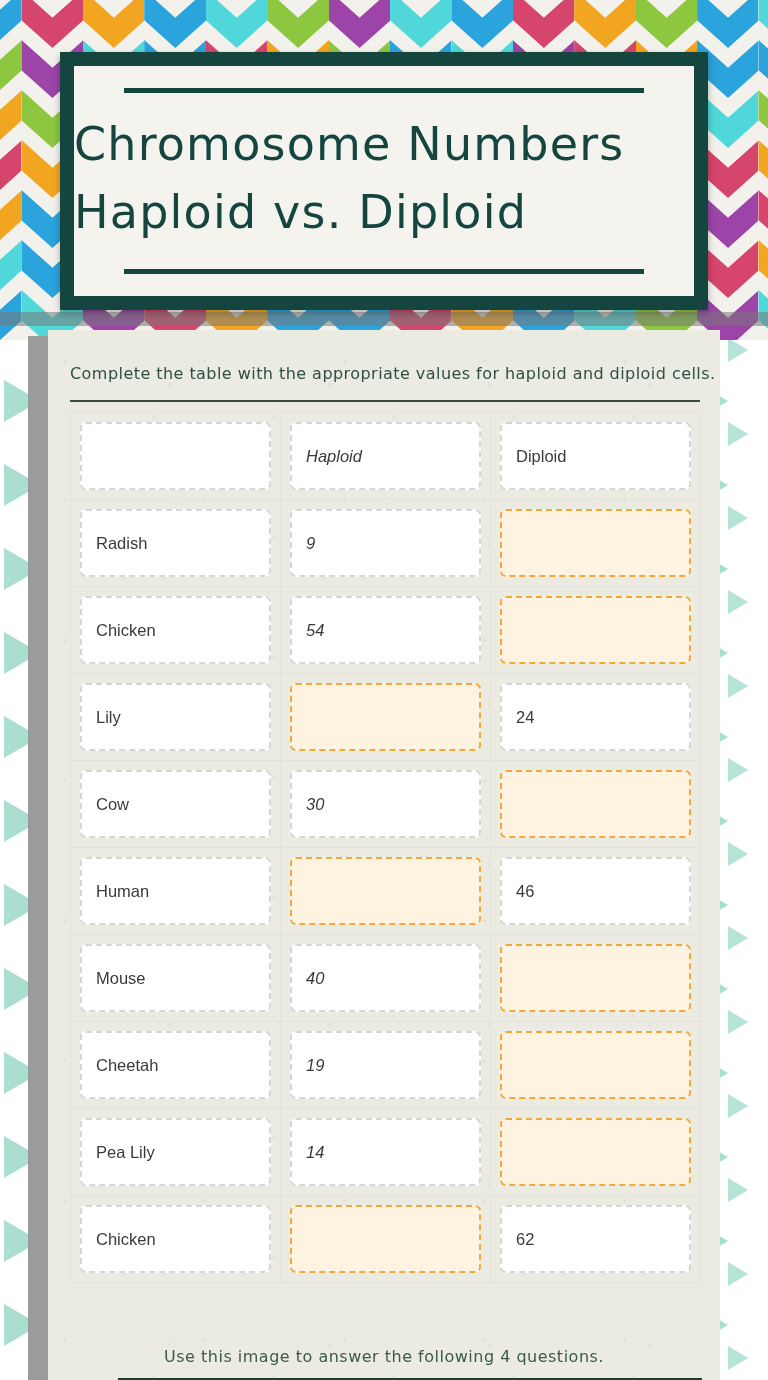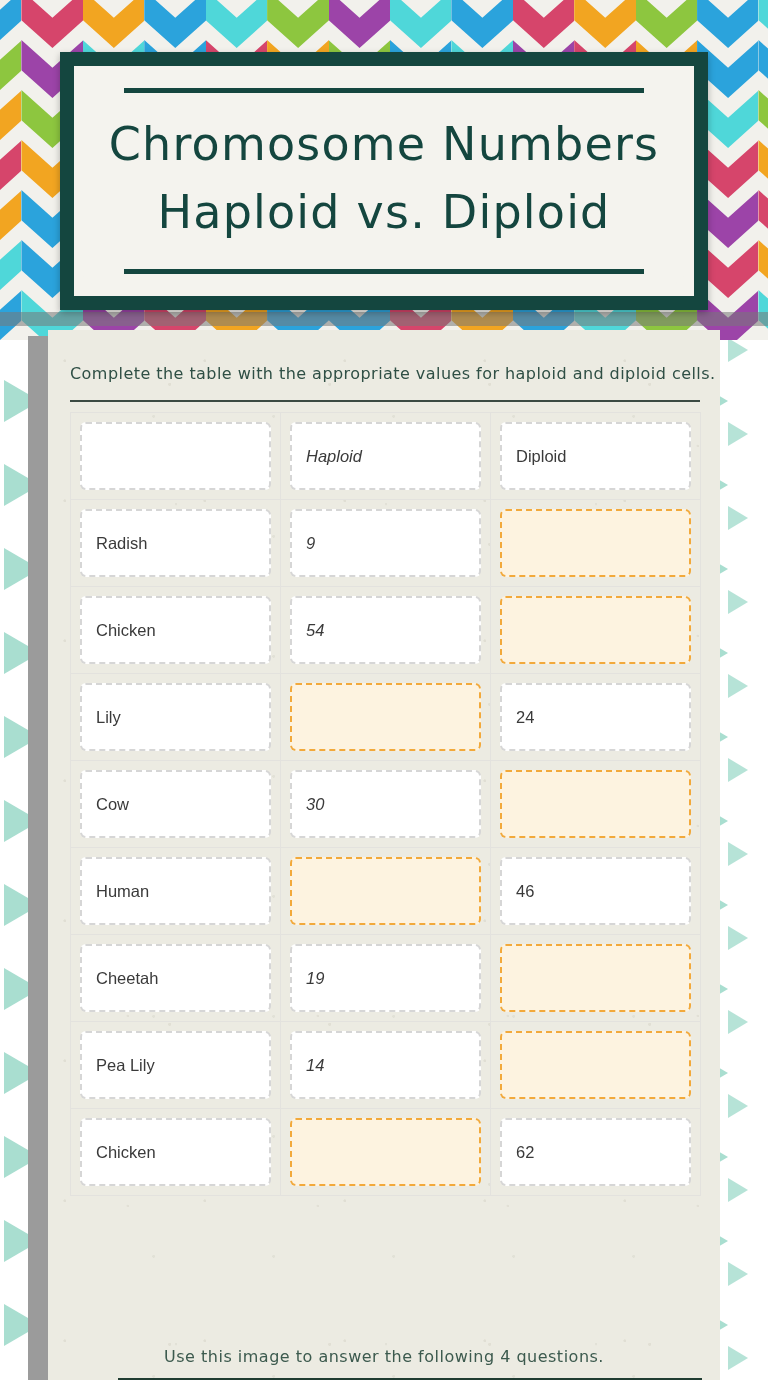--- a/index.html
+++ b/index.html
@@ -142,21 +142,20 @@
     height: 5px;
     background: #14463F;
   }
   .title-rule.top    { top: 22px; }
   .title-rule.bottom { bottom: 22px; }
 
   .title-text {
     position: absolute;
     left: 0; right: 0;
     top: 44px;
-    text-align: center;
     color: #14463F;
     font-family: "DejaVu Sans", sans-serif;
     font-size: 46px;
     line-height: 1.48;
     font-weight: 400;
     letter-spacing: 1.2px;
   }
   .title-line { display: block; }
 
   
@@ -548,20 +547,31 @@
             </td>
             <td>
               <div class="cellbox blank"></div>
             </td>
             <td>
               <div class="cellbox">46</div>
             </td>
           </tr>
           <tr>
             <td>
+              <div class="cellbox">Mouse</div>
+            </td>
+            <td>
+              <div class="cellbox">40</div>
+            </td>
+            <td>
+              <div class="cellbox blank"></div>
+            </td>
+          </tr>
+          <tr>
+            <td>
               <div class="cellbox">Cheetah</div>
             </td>
             <td>
               <div class="cellbox">19</div>
             </td>
             <td>
               <div class="cellbox blank"></div>
             </td>
           </tr>
           <tr>

